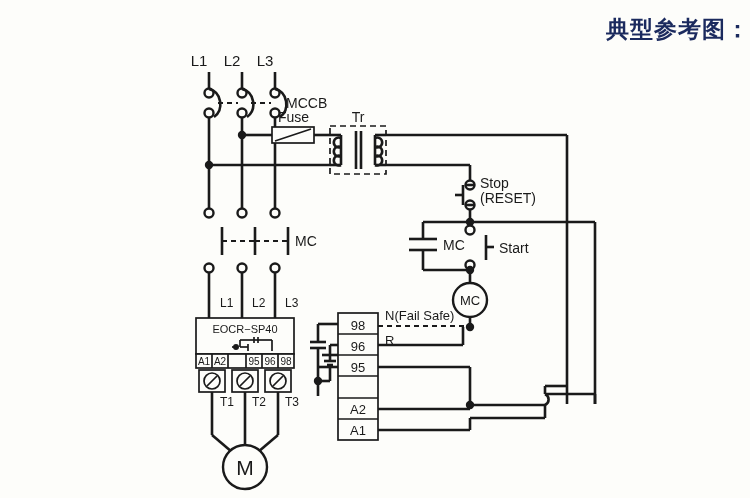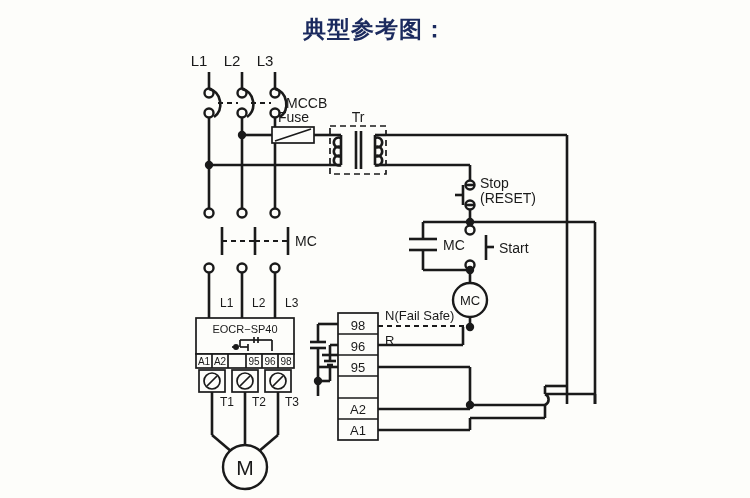--- a/index.html
+++ b/index.html
@@ -6,21 +6,21 @@
   body{
     width:750px;height:498px;
     background:#fdfdfa;
     font-family:"Liberation Sans", sans-serif;
     overflow:hidden;
     position:relative;
   }
   #page-title{
     position:absolute;
     left:0;top:14px;width:750px;
-    text-align:center;
+    text-align:right;
     font-size:23px;
     font-weight:bold;
     color:#1b2a5e;
     letter-spacing:1px;
     font-family:"DejaVu Sans", sans-serif;
   }
   #diagram{
     position:absolute;left:0;top:0;width:750px;height:498px;
   }
 </style>

